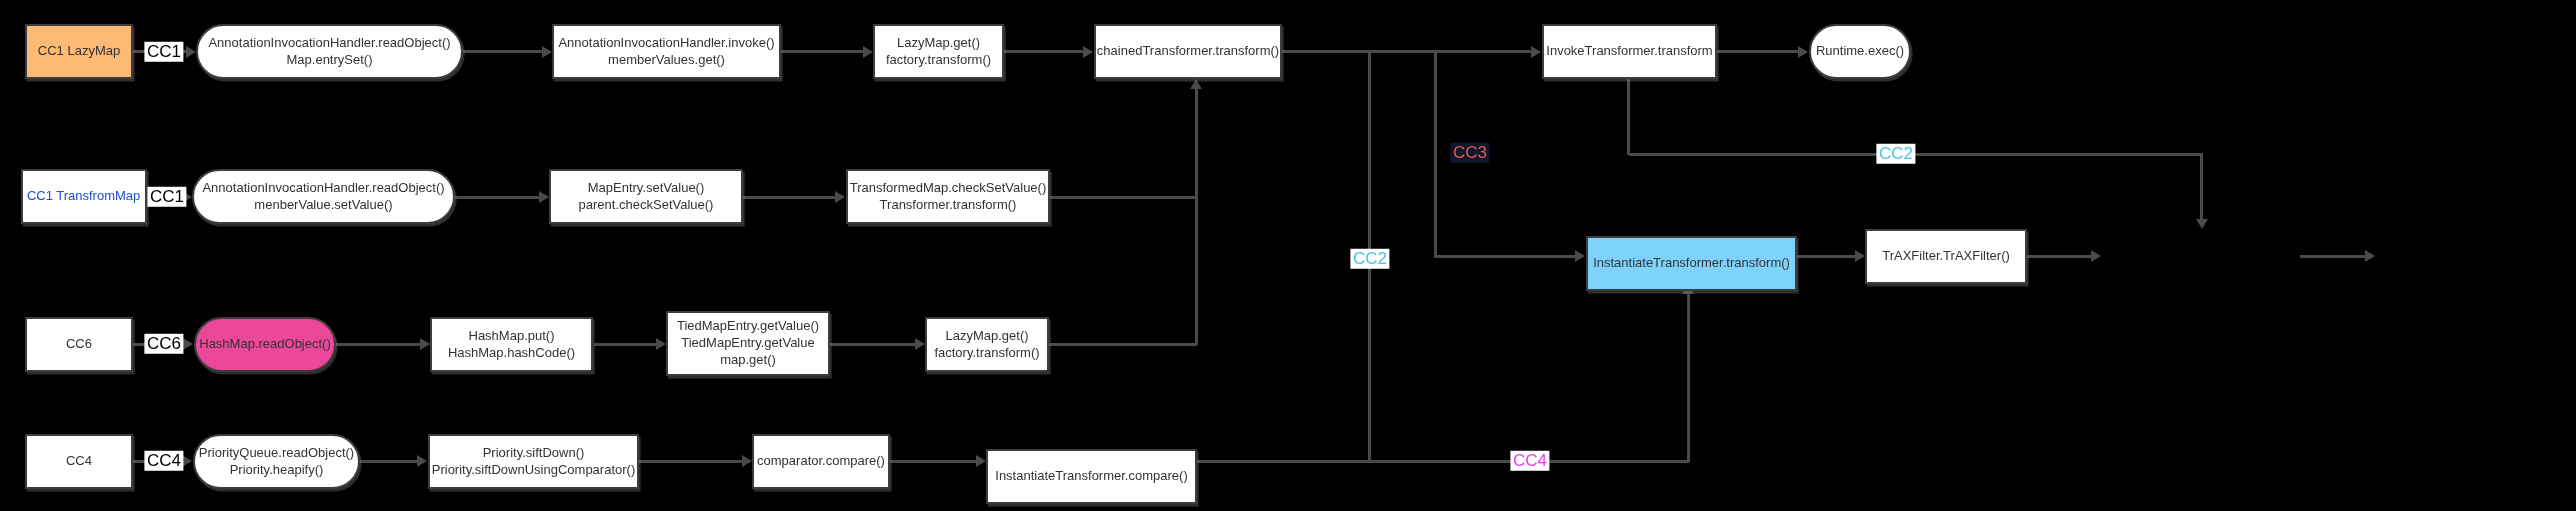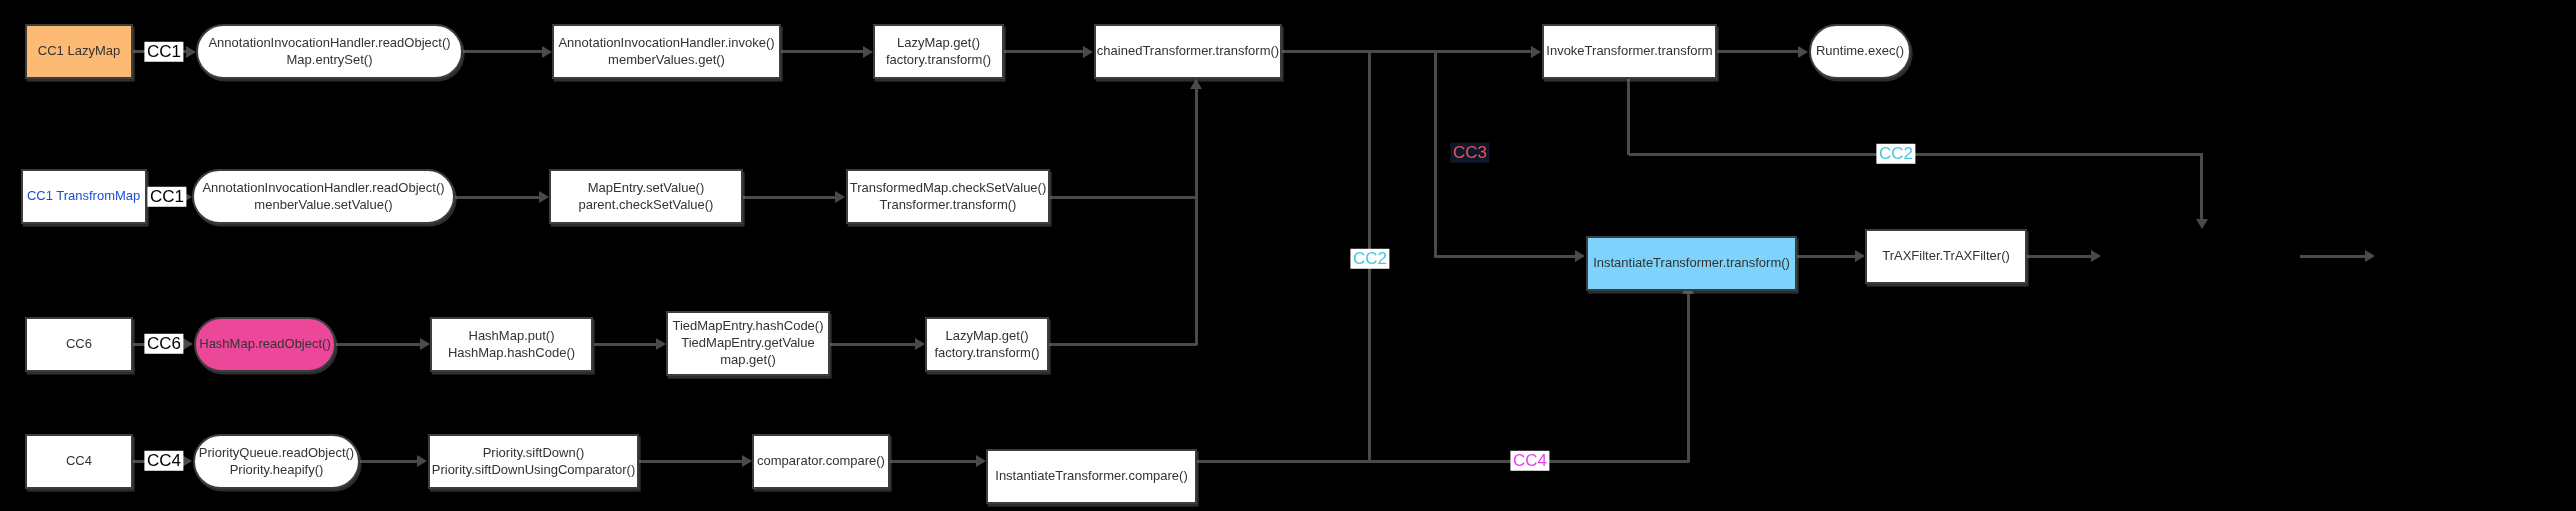--- a/index.html
+++ b/index.html
@@ -138,21 +138,21 @@
       <span class="nline">CC6</span>
     </div>
     <div class="node rounded" style="left: 194px; top: 317px; width: 142px; height: 55px; background: #ec4899; border: 2.6px solid rgb(61, 61, 61); color: rgb(51, 51, 51);">
       <span class="nline">HashMap.readObject()</span>
     </div>
     <div class="node" style="left: 430px; top: 317px; width: 163px; height: 55px; background: rgb(255, 255, 255); border: 2.6px solid rgb(61, 61, 61); color: rgb(51, 51, 51);">
       <span class="nline">HashMap.put()</span>
       <span class="nline">HashMap.hashCode()</span>
     </div>
     <div class="node" style="left: 666px; top: 311px; width: 164px; height: 65px; background: rgb(255, 255, 255); border: 2.6px solid rgb(61, 61, 61); color: rgb(51, 51, 51);">
-      <span class="nline">TiedMapEntry.hashCode()</span>
+      <span class="nline">TiedMapEntry.getValue()</span>
       <span class="nline">TiedMapEntry.getValue</span>
       <span class="nline">map.get()</span>
     </div>
     <div class="node" style="left: 925px; top: 317px; width: 124px; height: 55px; background: rgb(255, 255, 255); border: 2.6px solid rgb(61, 61, 61); color: rgb(51, 51, 51);">
       <span class="nline">LazyMap.get()</span>
       <span class="nline">factory.transform()</span>
     </div>
     <div class="node" style="left: 25px; top: 434px; width: 108px; height: 55px; background: rgb(255, 255, 255); border: 2.6px solid rgb(61, 61, 61); color: rgb(51, 51, 51);">
       <span class="nline">CC4</span>
     </div>

